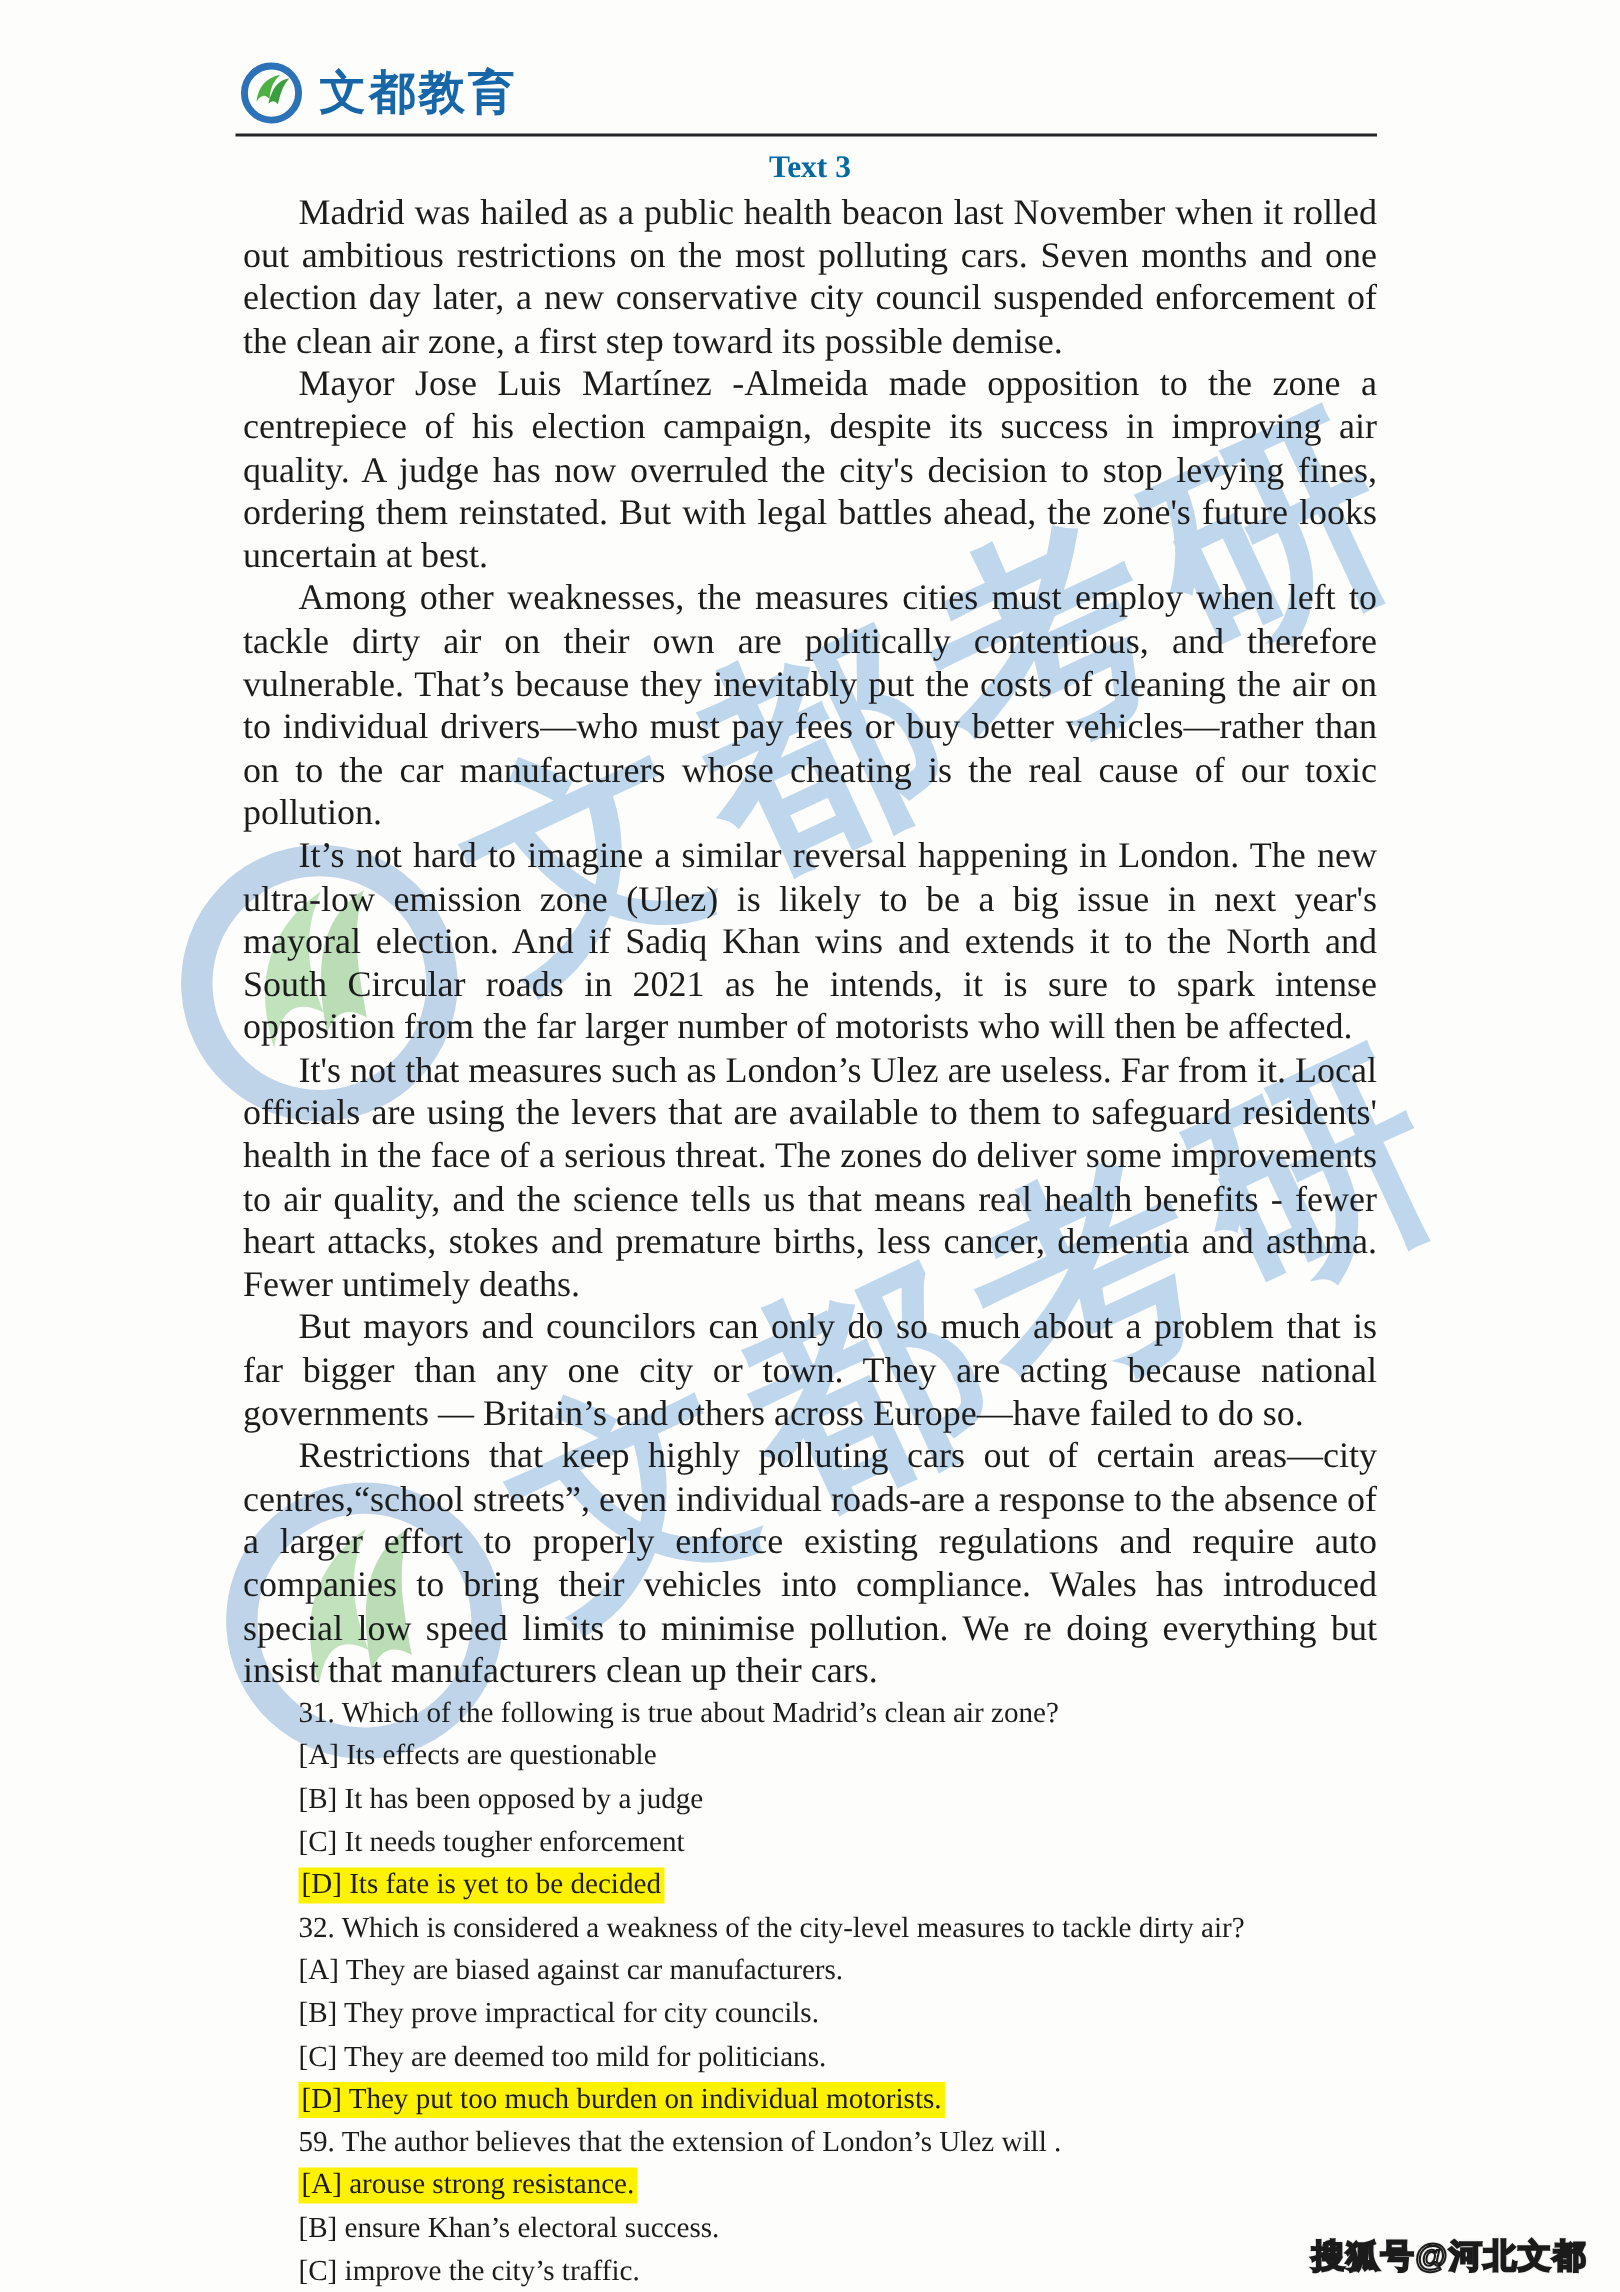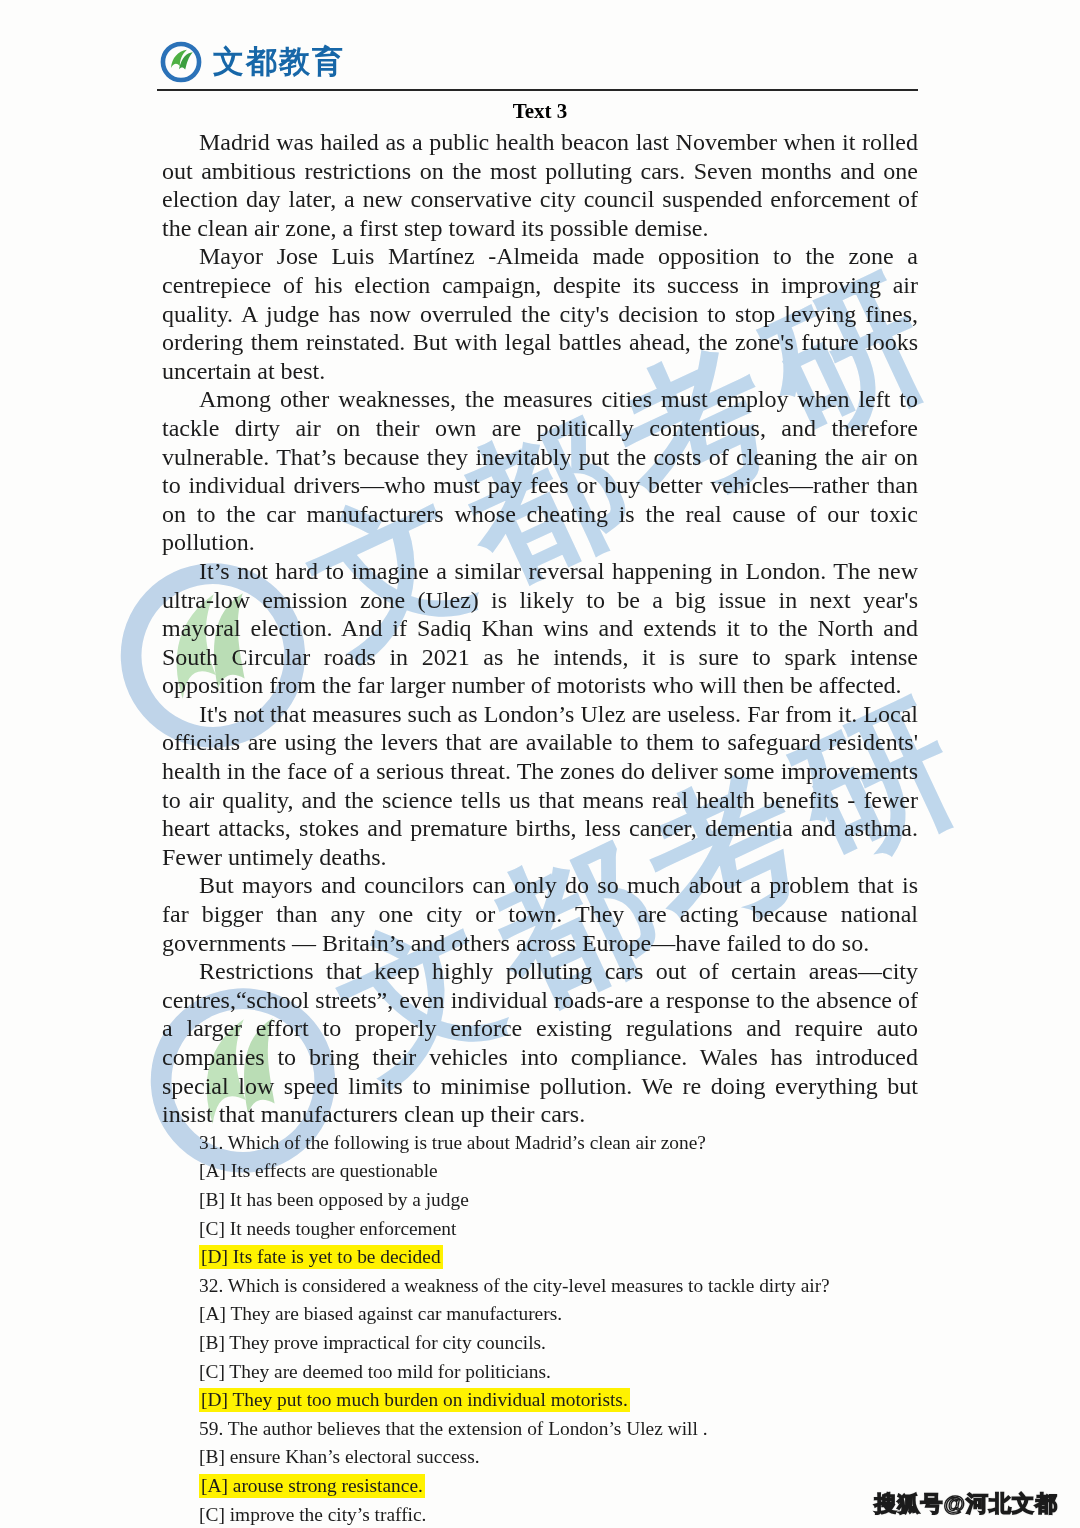--- a/index.html
+++ b/index.html
@@ -52,21 +52,21 @@
     height:2px;
     background:#262626;
     width:761px;
     margin:5px 0 0 -5px;
   }
   .title {
     margin:8px 0 4px 0;
     text-align:center;
     font-size:21px;
     font-weight:bold;
-    color:#000000;
+    color:#0369a1;
   }
   .passage p {
     margin:0;
     width:756px;
     font-size:24px;
     line-height:28.6px;
     text-align:justify;
     text-indent:37px;
   }
   .questions p {
@@ -158,22 +158,22 @@
         </div>
         <div>
           <p><span>32.</span> <span>Which is considered a weakness of the city-level measures to tackle dirty air?</span></p>
           <p><span><span>[A]</span> <span>They are biased against car manufacturers.</span></span></p>
           <p><span><span>[B]</span> <span>They prove impractical for city councils.</span></span></p>
           <p><span><span>[C]</span> <span>They are deemed too mild for politicians.</span></span></p>
           <p><span class="hl"><span>[D]</span> <span>They put too much burden on individual motorists.</span></span></p>
         </div>
         <div>
           <p><span>59.</span> <span>The author believes that the extension of London’s Ulez will .</span></p>
+          <p><span class="hl"><span>[A]</span> <span>arouse strong resistance.</span></span></p>
           <p><span><span>[B]</span> <span>ensure Khan’s electoral success.</span></span></p>
-          <p><span class="hl"><span>[A]</span> <span>arouse strong resistance.</span></span></p>
           <p><span><span>[C]</span> <span>improve the city’s traffic.</span></span></p>
         </div>
       </section>
 
   </div>
 
   <div class="credit">搜狐号@河北文都</div>
 
 </div>
 

